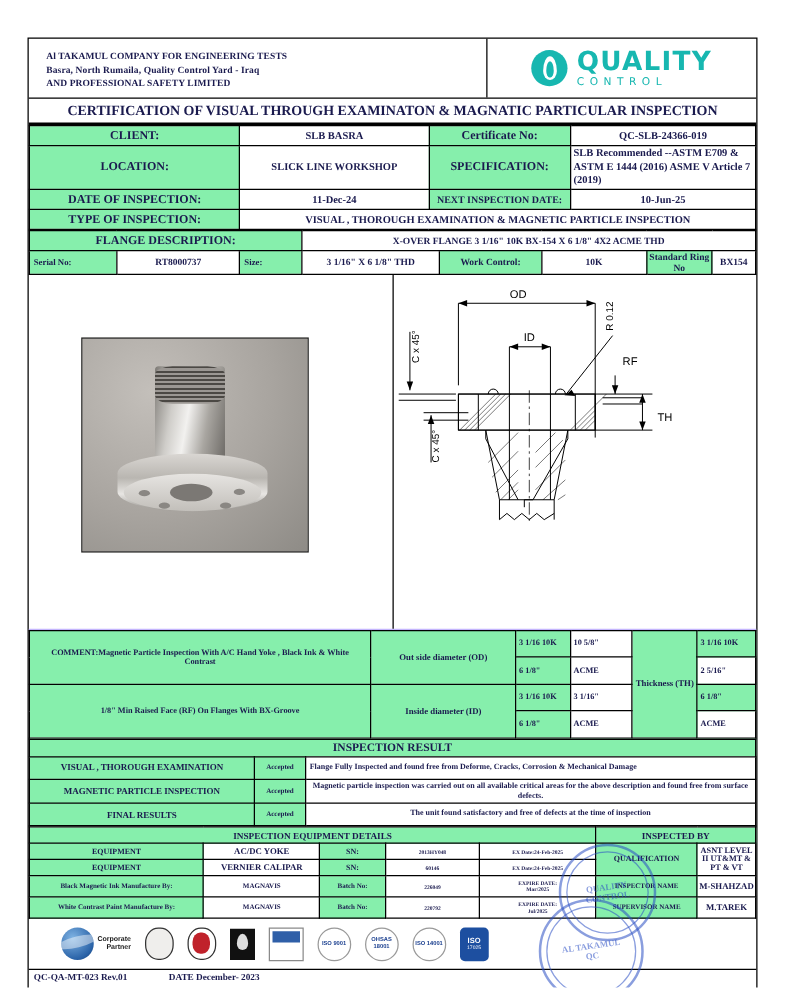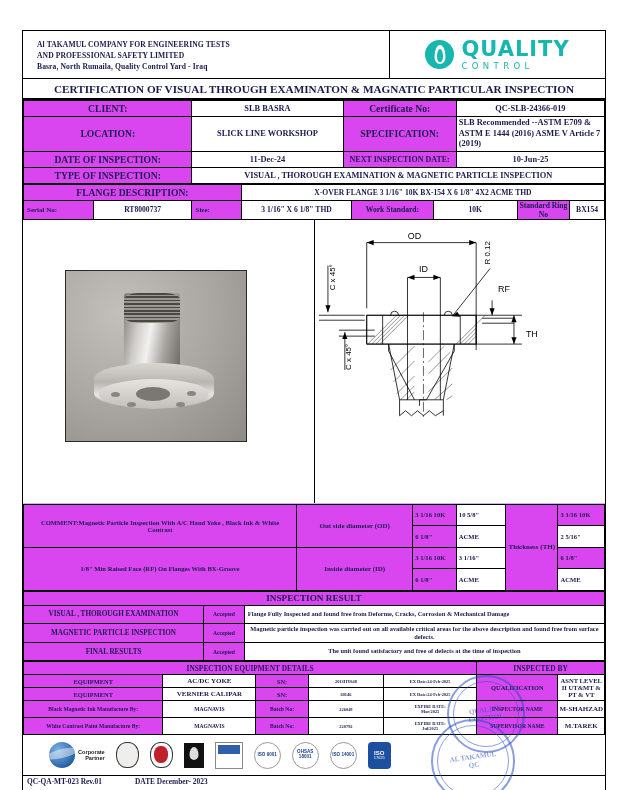--- a/index.html
+++ b/index.html
@@ -2,21 +2,21 @@
 <html><head>
 <meta charset="utf-8">
 <style>
   html,body{margin:0;padding:0;background:#fff;}
   body{width:628px;height:790px;font-family:"Liberation Serif",serif;color:#1a1a4e;}
   .page{width:628px;height:790px;position:relative;background:#fff;box-sizing:border-box;}
   .sheet{position:absolute;left:22px;top:30px;width:584px;border:1px solid #000;box-sizing:border-box;}
   table{border-collapse:collapse;width:100%;table-layout:fixed;}
   td,th{border:1px solid #000;padding:0;vertical-align:middle;text-align:center;
         font-family:"Liberation Serif",serif;color:#1a1a4e;}
-  .gray{background:#d946ef;}
+  .gray{background:#86efac;}
   
   .hdr{display:flex;align-items:stretch;border-bottom:1px solid #000;}
   .hdr-l{flex:1;padding:8px 0 6px 14px;font-size:7.6px;font-weight:bold;line-height:1.45;letter-spacing:.1px;}
   .hdr-r{width:215px;border-left:1px solid #000;display:flex;align-items:center;justify-content:center;}
   .logo{display:flex;align-items:center;gap:7px;}
   .logo-mark{width:29px;height:29px;border-radius:50%;background:#17b7b0;position:relative;flex:none;}
   .logo-mark:before{content:"";position:absolute;left:50%;top:5px;transform:translateX(-50%);
      width:11px;height:19px;background:#fff;border-radius:50% 50% 48% 48%/62% 62% 38% 38%;}
   .logo-mark:after{content:"";position:absolute;left:50%;top:9px;transform:translateX(-50%);
      width:6px;height:13px;background:#17b7b0;border-radius:50% 50% 45% 45%/60% 60% 40% 40%;}
@@ -107,22 +107,22 @@
 </style>
 </head>
 <body>
 
 <div class="page">
  <div class="sheet">
 
   <div class="hdr">
     <div class="hdr-l">
       <div>Al TAKAMUL COMPANY FOR ENGINEERING TESTS</div>
+      <div>Basra, North Rumaila, Quality Control Yard - Iraq</div>
       <div>AND PROFESSIONAL SAFETY LIMITED</div>
-      <div>Basra, North Rumaila, Quality Control Yard - Iraq</div>
     </div>
     <div class="hdr-r">
       <div class="logo">
         <div class="logo-mark"></div>
         <div class="logo-txt">
           <div class="logo-q">QUALITY</div>
           <div class="logo-c">CONTROL</div>
         </div>
       </div>
     </div>
@@ -177,21 +177,21 @@
     <tbody>
           <tr>
       <td class="gray big" colspan="3">FLANGE  DESCRIPTION:</td>
       <td colspan="5">X-OVER FLANGE  3 1/16" 10K BX-154 X 6 1/8" 4X2 ACME THD</td>
     </tr>
     <tr>
       <td class="gray sm">Serial No:</td>
       <td>RT8000737</td>
       <td class="gray sm">Size:</td>
       <td>3 1/16" X 6 1/8" THD</td>
-      <td class="gray">Work Standard:</td>
+      <td class="gray">Work Control:</td>
       <td>10K</td>
       <td class="gray">Standard Ring No</td>
       <td>BX154</td>
     </tr>
   </tbody>
       </table>
 
   <div class="band">
     <div class="band-l">
       <div class="photo">

